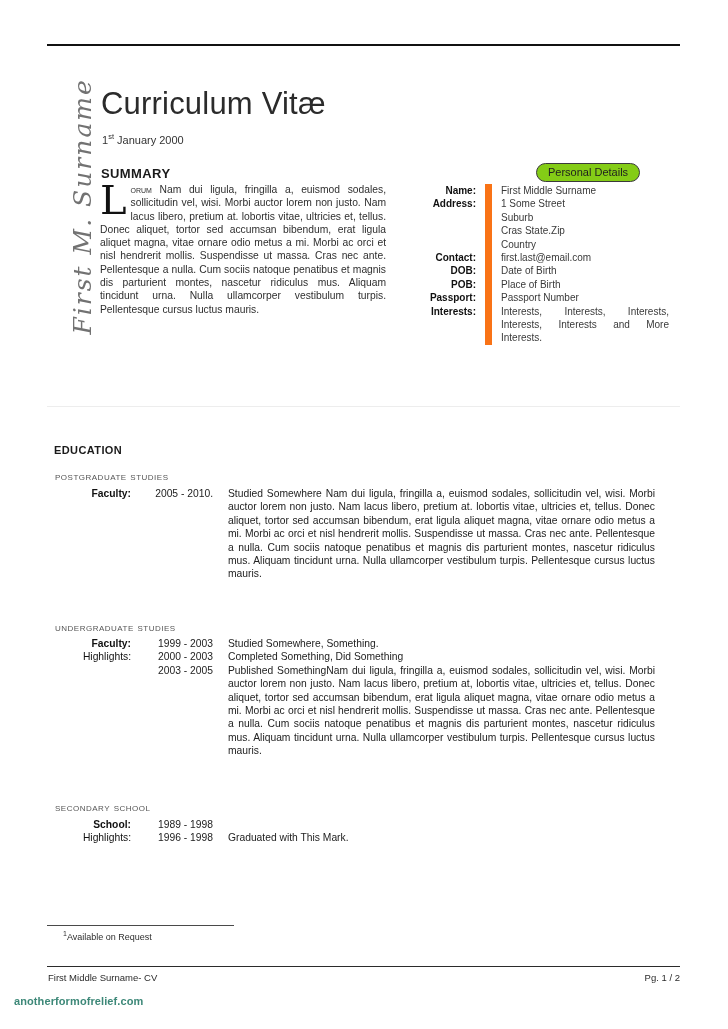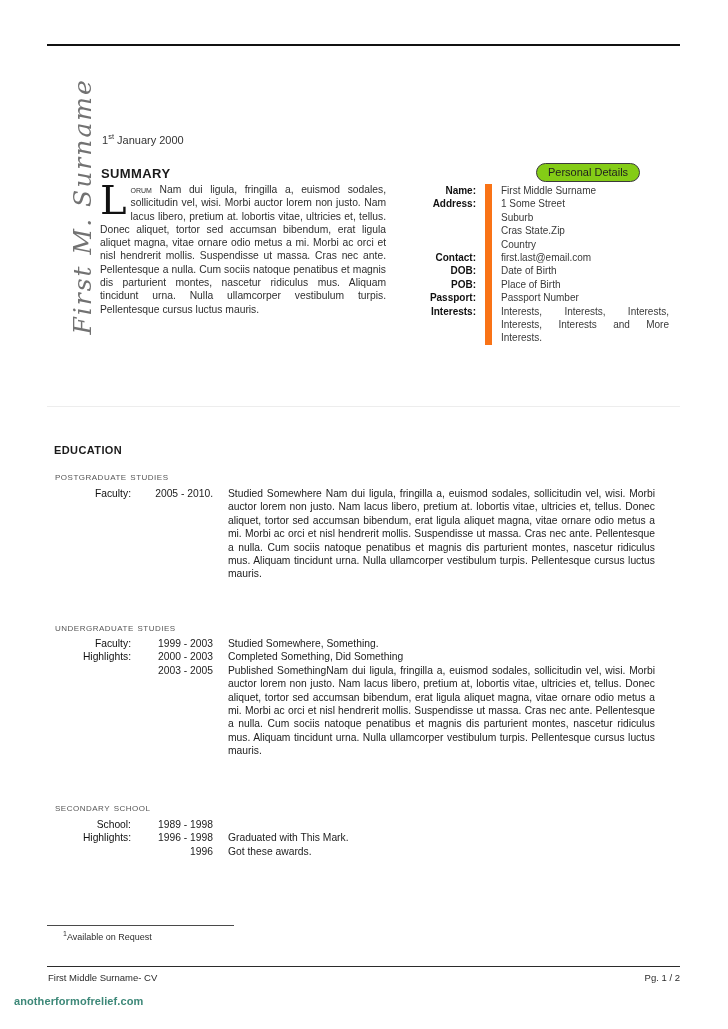--- a/index.html
+++ b/index.html
@@ -198,21 +198,21 @@
     align-items: flex-start;
   }
   .e-label {
     width: 76px;
     text-align: right;
     padding-right: 8px;
     color: #111;
     white-space: nowrap;
     flex: none;
   }
-  .e-label.b { font-weight: normal; }
+  .e-label.b { font-weight: bold; }
   .e-date {
     width: 74px;
     text-align: right;
     padding-right: 0;
     color: #222;
     white-space: nowrap;
     flex: none;
   }
   .e-body {
     flex: 1;
@@ -281,20 +281,21 @@
 </style>
 </head>
 <body>
 
 <div class="page">
 
   <div class="top-rule"></div>
 
   <div class="script-name">First M. Surname</div>
 
+  <div class="cv-title">Curriculum Vitæ</div>
 
   <div class="cv-date"><span>1</span><sup>st</sup><span> January 2000</span></div>
 
   <div class="summary-heading sc">Summary</div>
 
   <div class="summary-block">
     <span class="dropcap">L</span><span class="smallcaps-lead">orum</span><span> Nam dui ligula, fringilla a, euismod sodales, sollicitudin vel, wisi. Morbi auctor lorem non justo. Nam lacus libero, pretium at. lobortis vitae, ultricies et, tellus. Donec aliquet, tortor sed accumsan bibendum, erat ligula aliquet magna, vitae ornare odio metus a mi. Morbi ac orci et nisl hendrerit mollis. Suspendisse ut massa. Cras nec ante. Pellentesque a nulla. Cum sociis natoque penatibus et magnis dis parturient montes, nascetur ridiculus mus. Aliquam tincidunt urna. Nulla ullamcorper vestibulum turpis. Pellentesque cursus luctus mauris.</span>
   </div>
 
   <div class="pd-badge">Personal Details</div>
@@ -380,25 +381,20 @@
   <div class="entry" style="left:55px; top:818px; width:600px;">
     <div class="entry-row">
       <div class="e-label b">School:</div>
       <div class="e-date">1989 - 1998</div>
     </div>
     <div class="entry-row">
       <div class="e-label">Highlights:</div>
       <div class="e-date">1996 - 1998</div>
       <div class="e-body nojust">Graduated with This Mark.</div>
     </div>
-    <div class="entry-row">
-      <div class="e-label"></div>
-      <div class="e-date">1996</div>
-      <div class="e-body nojust">Got these awards.</div>
-    </div>
   </div>
 
   <div class="footnote-rule"></div>
   <div class="footnote"><sup>1</sup><span>Available on Request</span></div>
 
   <div class="footer-rule"></div>
   <div class="footer-left">First Middle Surname- CV</div>
   <div class="footer-right">Pg. 1 / 2</div>
 
   <div class="watermark" style="color: rgb(61, 136, 120);">anotherformofrelief.com</div>

